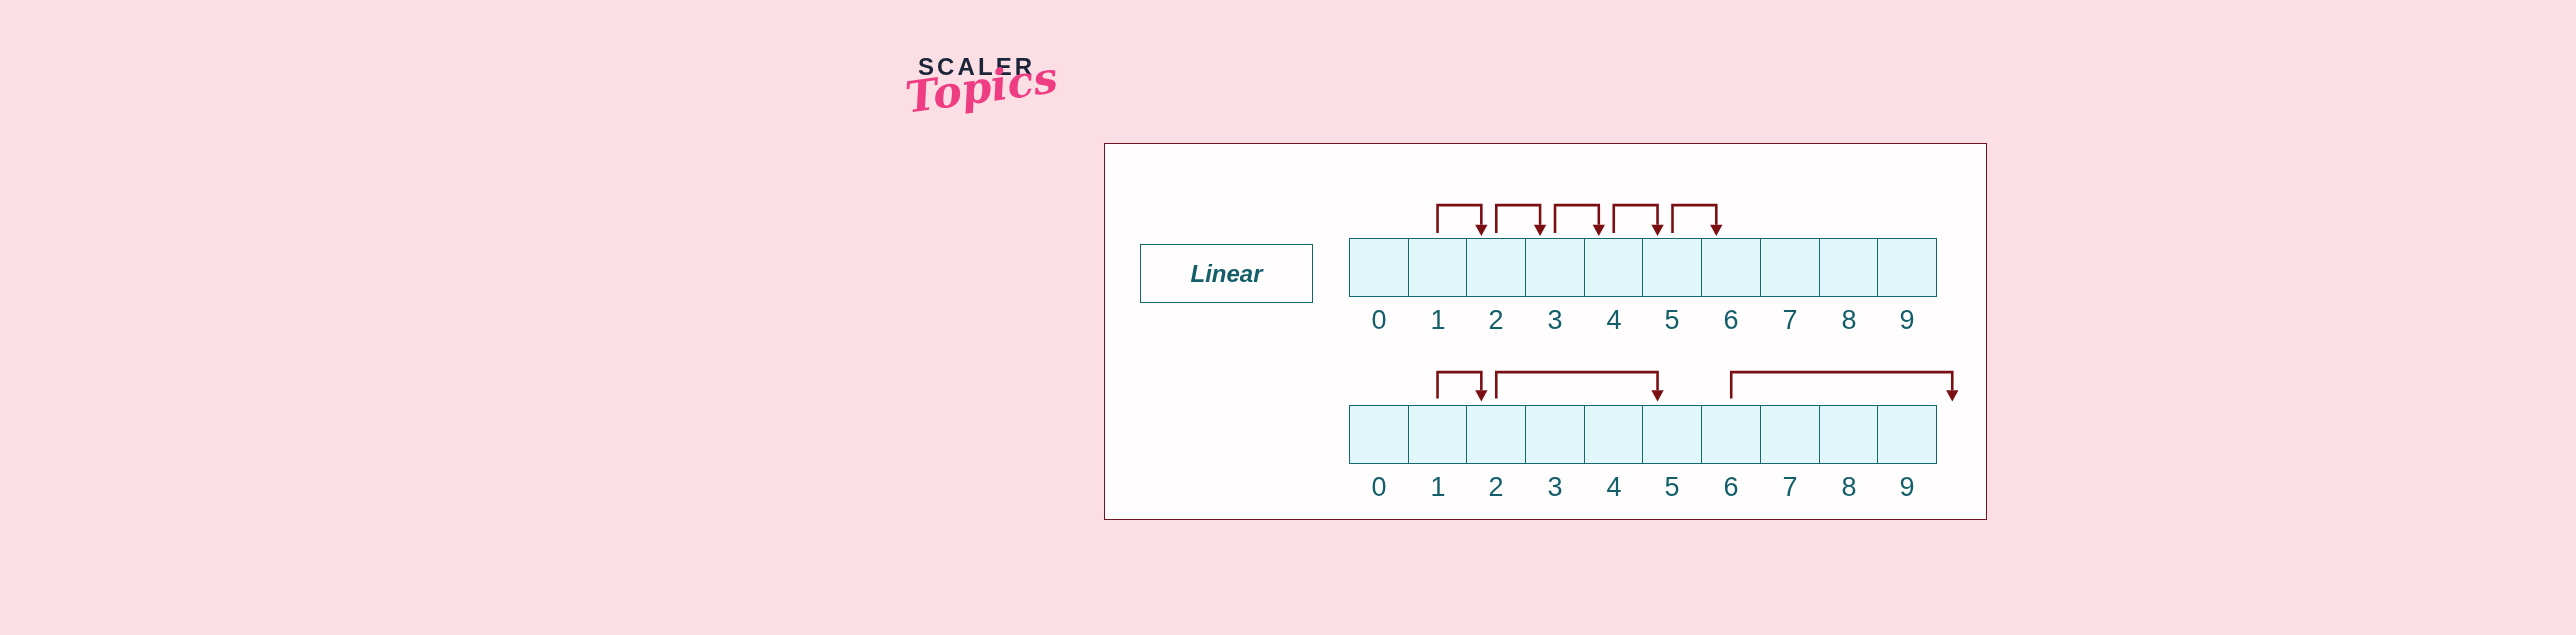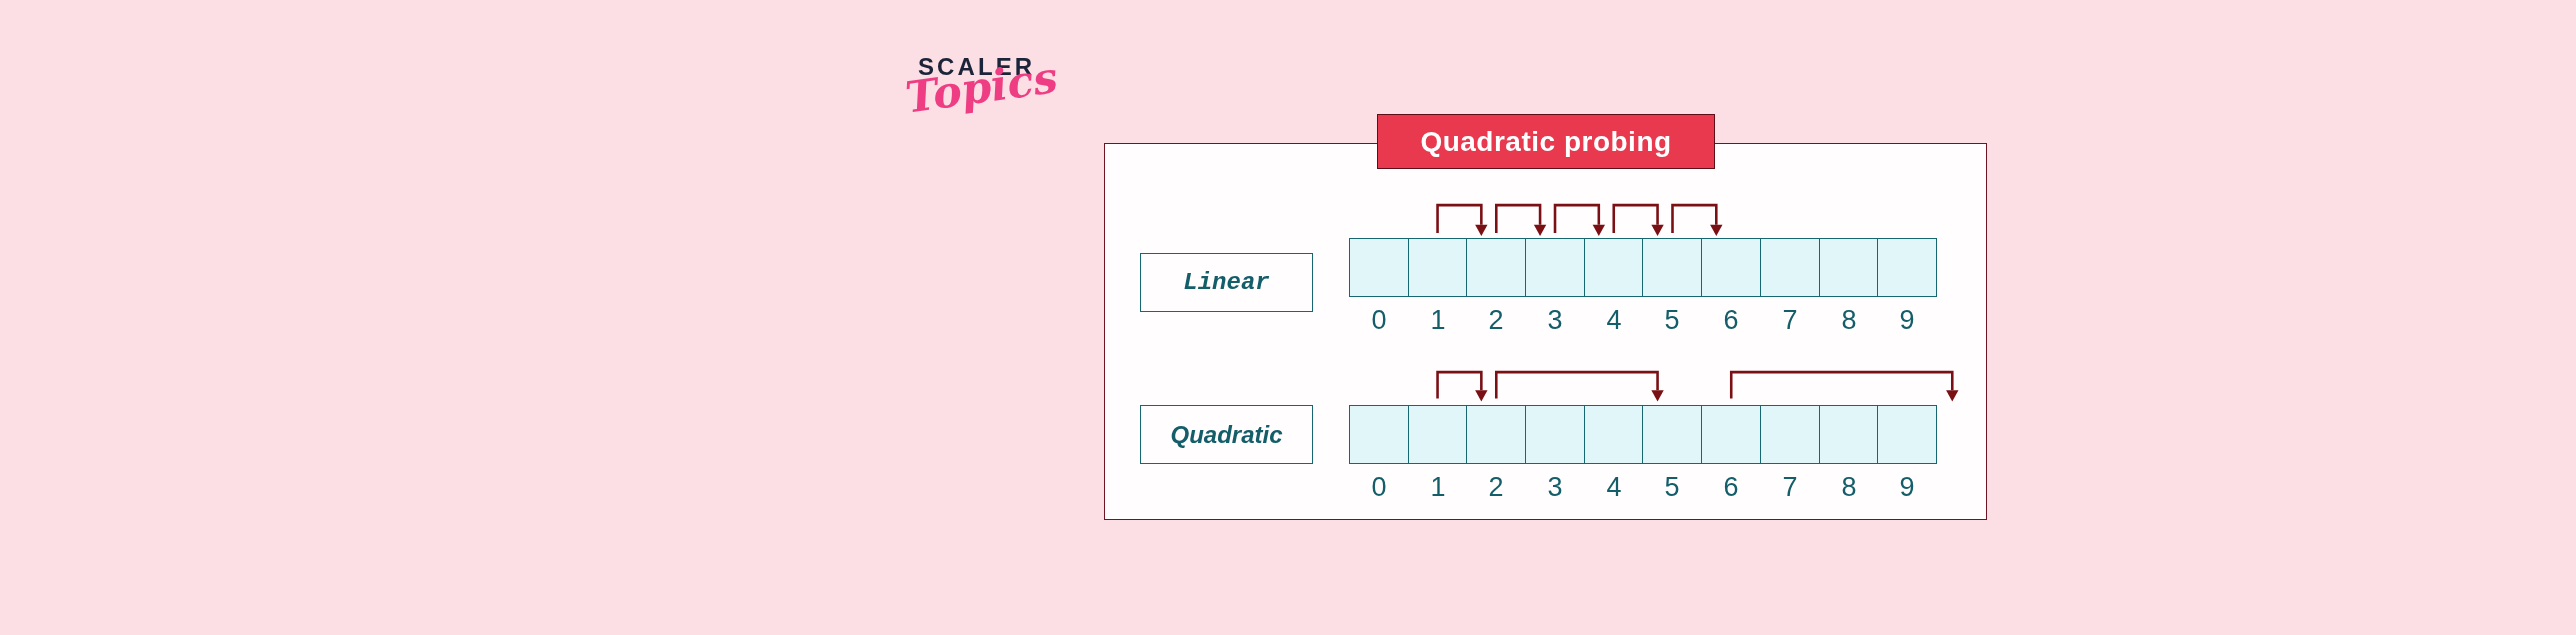--- a/index.html
+++ b/index.html
@@ -60,21 +60,21 @@
   }
 
   
   .label-box{
     position:absolute;left:1140px;width:173px;height:59px;
     background:var(--panel);
     border:1.5px solid var(--teal);
     display:flex;align-items:center;justify-content:center;
     z-index:3;
   }
-  .label-box.row0{top:253px;font-family:Liberation Mono, monospace;}
+  .label-box.row0{top:244px;}
   .label-box.row1{top:405px;}
   .label-text{
     font-style:italic;font-weight:700;font-size:24px;
     color:var(--teal-text);white-space:nowrap;
   }
   .cell{
     position:absolute;width:60px;height:59px;
     background:var(--cell-fill);
     border:1.5px solid var(--teal);
     z-index:2;
@@ -92,29 +92,23 @@
 
 <div class="stage">
 
   <div class="logo">
     <div class="logo-brand">SCALER</div>
     <div class="logo-word">Topics</div>
   </div>
 
   <div class="panel"></div>
 
-  <div class="banner">
-    <span class="banner-title">Quadratic probing</span>
-  </div>
 
   <div class="label-box row0">
     <span class="label-text">Linear</span>
-  </div>
-  <div class="label-box row1">
-    <span class="label-text">Quadratic</span>
   </div>
 
   <div id="cells-layer">
       <div class="cell" style="left: 1349px; top: 238px;"></div>
       <div class="idx" style="left: 1349px; top: 305px;">0</div>
       <div class="cell" style="left: 1408px; top: 238px;"></div>
       <div class="idx" style="left: 1408px; top: 305px;">1</div>
       <div class="cell" style="left: 1466px; top: 238px;"></div>
       <div class="idx" style="left: 1466px; top: 305px;">2</div>
       <div class="cell" style="left: 1525px; top: 238px;"></div>

